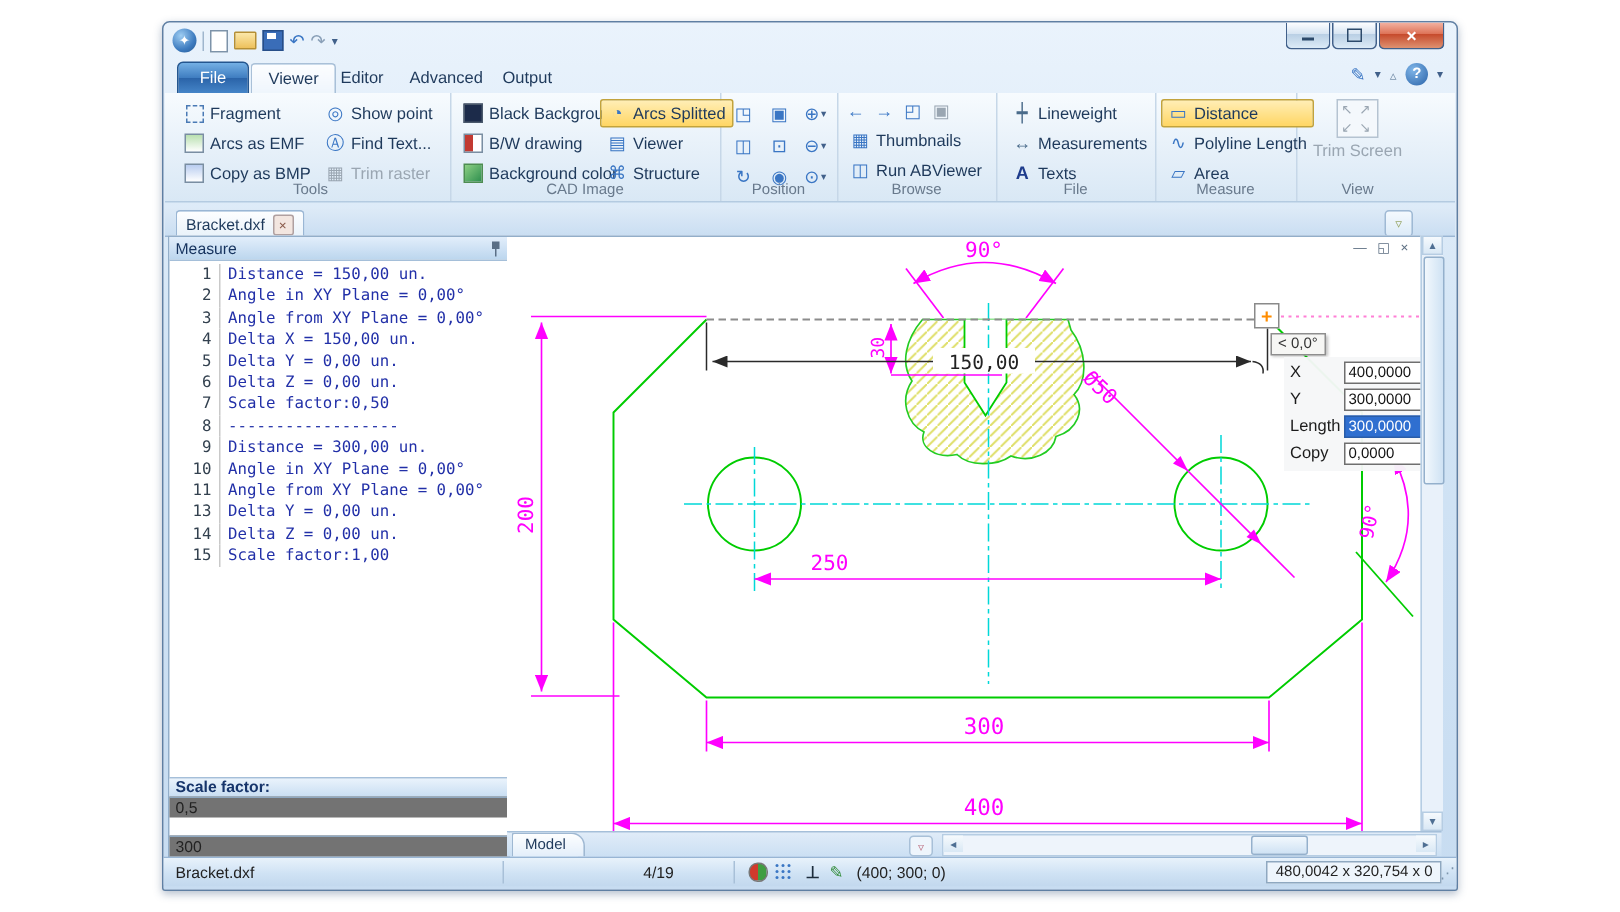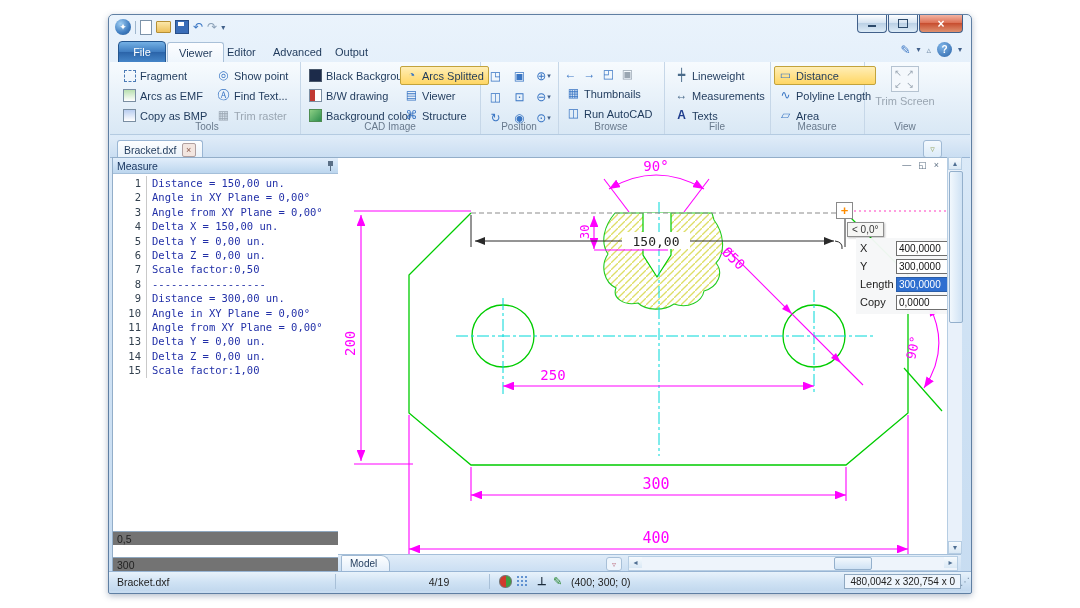--- a/index.html
+++ b/index.html
@@ -276,21 +276,21 @@
           <span class="ic">→</span>
           <span class="ic">◰</span>
           <span class="ic ic-gray">▣</span>
         </div>
         <div class="rbtn">
             <span class="ic">▦</span>
             <span>Thumbnails</span>
           </div>
         <div class="rbtn">
             <span class="ic">◫</span>
-            <span>Run AutoCAD</span>
+            <span>Run ABViewer</span>
           </div>
       </div>
       <div class="glabel">Browse</div>
     </div>
 
     <div class="rgroup" style="left:554px;width:106px">
       <div class="rcol" style="left:6px">
         <div class="rbtn">
             <span class="ic" style="color:#4a6b8a">┿</span>
             <span>Lineweight</span>
@@ -405,20 +405,21 @@
         </div>
         <div class="mline">
           <span class="mnum">14</span>
           <span class="mtxt">Delta Z = 0,00 un.</span>
         </div>
         <div class="mline">
           <span class="mnum">15</span>
           <span class="mtxt">Scale factor:1,00</span>
         </div>
       </div>
+    <div class="pbar" style="bottom:40px">Scale factor:</div>
     <input class="pinput" style="bottom: 26px;" readonly="" value="0,5">
     <input class="pinput" style="bottom: 0px;" readonly="" value="300">
   </div>
 
   <div id="draw">
     <svg width="609" height="397" viewBox="0 0 609 397">
       <defs>
         <pattern id="hat" width="7" height="7" patternUnits="userSpaceOnUse">
           <path d="M-1,8 L8,-1" stroke="#dede66" stroke-width="1.3"></path>
         </pattern>

